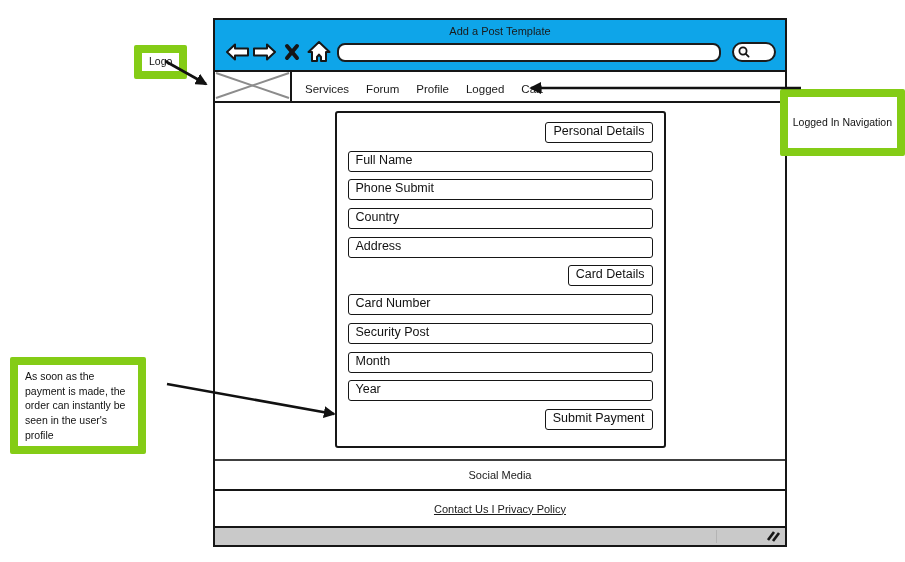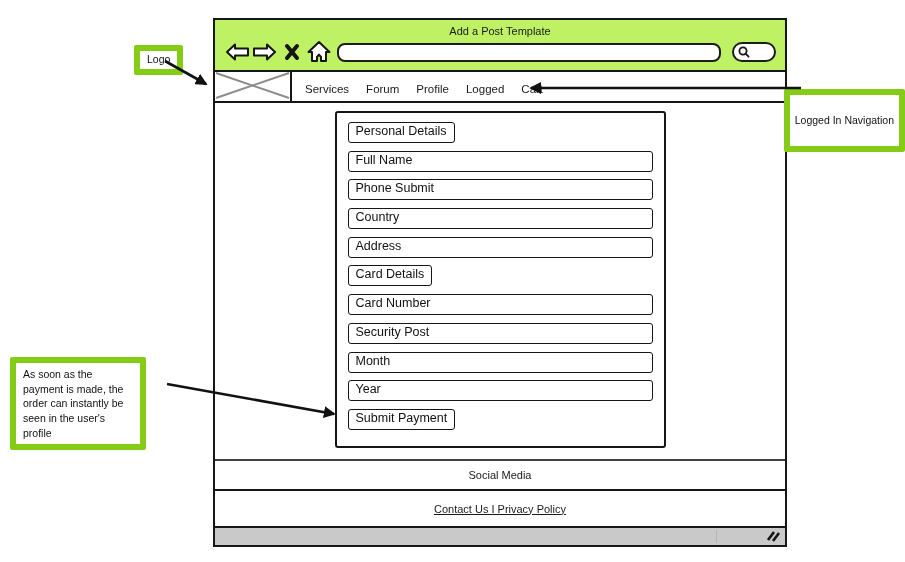--- a/index.html
+++ b/index.html
@@ -7,54 +7,54 @@
   .canvas {
     position:relative; width:905px; height:562px; background:#ffffff;
     font-family:"Liberation Sans", sans-serif; color:#1a1a1a; overflow:hidden;
   }
 
   
   #window {
     position:absolute; left:213px; top:18px; width:574px; height:529px;
     border:2px solid #161616; background:#fff; display:flex; flex-direction:column;
   }
-  .chrome { flex:none; height:52px; background:#bef264; border-bottom:2px solid #161616; position:relative; }
+  .chrome { flex:none; height:52px; background:#0ea5e9; border-bottom:2px solid #161616; position:relative; }
   .window-title { text-align:center; font-size:11px; padding-top:5px; color:#1a1a1a; }
   .toolbar { position:absolute; left:9px; right:9px; top:18px; height:28px; display:flex; align-items:center; }
   .tool-icon { width:27px; height:27px; display:flex; align-items:center; justify-content:center; flex:none; cursor:pointer; }
   .url-bar { flex:1; height:19px; border:2px solid #1c1c1c; border-radius:8px; background:#fff; margin:0 11px 0 5px; }
   .search-pill { width:44px; height:20px; border:2px solid #1c1c1c; border-radius:11px; background:#fff; display:flex; align-items:center; padding-left:3px; flex:none; }
 
   .navbar { flex:none; height:31px; border-bottom:2px solid #161616; position:relative; background:#fff; }
   .logo-box { position:absolute; left:0; top:0; width:77px; height:29px; border-right:2px solid #161616; background:#fff; }
   .nav-links { display:flex; align-items:center; gap:17px; height:33px; margin-left:90px; font-size:11.5px; }
   .nav-links a { color:#1a1a1a; text-decoration:none; cursor:pointer; }
 
   .content { flex:1; display:flex; justify-content:center; align-items:flex-start; background:#fff; }
   .form-panel {
     margin-top:8px; width:331px; height:337px; border:2px solid #161616; border-radius:3px;
-    background:#fff; padding:9px 11px; display:flex; flex-direction:column; gap:7.7px;
+    background:#fff; padding:9px 11px; display:flex; flex-direction:column; gap:7.7px;align-items:flex-end;
   }
   .f-box, .f-input {
     height:21px; border:1.5px solid #161616; border-radius:3px; background:#fff;
     font-size:12.5px; line-height:17.5px; padding:0 7px; color:#111;
   }
   .f-box { width:fit-content; }
   .f-input { width:100%; cursor:text; }
   .f-submit { cursor:pointer; }
 
   .social-bar  { flex:none; height:30px; border-top:2px solid #404040; display:flex; align-items:center; justify-content:center; font-size:11px; background:#fff; }
   .contact-bar { flex:none; height:37px; border-top:2px solid #161616; display:flex; align-items:center; justify-content:center; font-size:11px; background:#fff;text-decoration:underline; }
   .status-bar  { flex:none; height:19px; border-top:2px solid #161616; background:#c9c9c9; position:relative; }
   .status-divider { position:absolute; right:68px; top:2px; bottom:2px; width:1px; background:#b4b4b4; }
   .resize-grip { position:absolute; right:4px; top:1px; cursor:nwse-resize; }
 
   
   .note {
-    position:absolute; background:#fff; border:6px solid #84cc16; border-radius:2px;
+    position:absolute; background:#fff; border:8px solid #84cc16; border-radius:2px;
     font-size:10.5px; line-height:1.4; color:#111; z-index:4;
   }
   #note-logo { left:134px; top:45px; padding:1px 7px 2px; }
   #note-nav { right:0px; top:89px; padding:18px 5px; white-space:nowrap; }
   #note-payment { left:10px; top:357px; width:136px; padding:4px 7px; }
 
   
   #arrow-overlay { position:absolute; left:0; top:0; width:905px; height:562px; pointer-events:none; z-index:5; }
 </style>
 </head>

